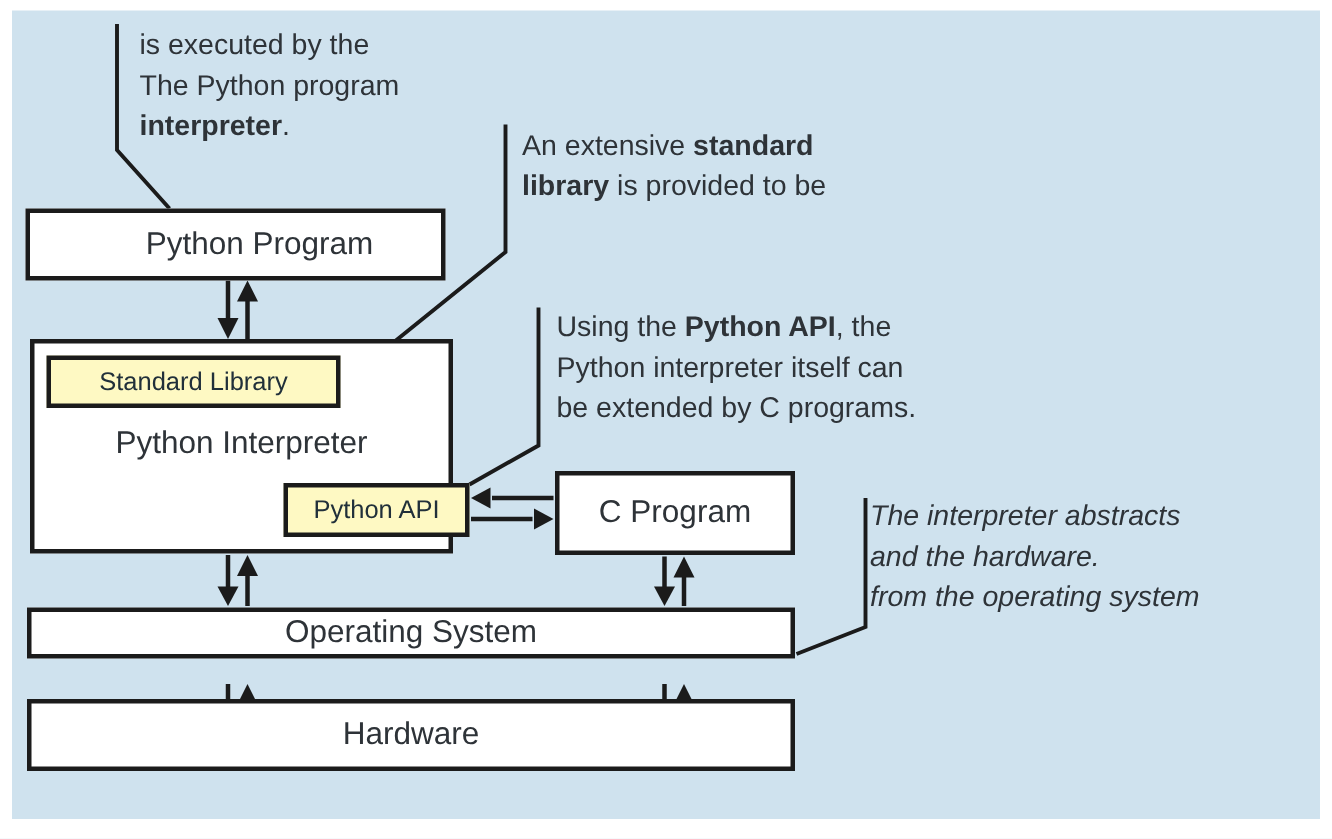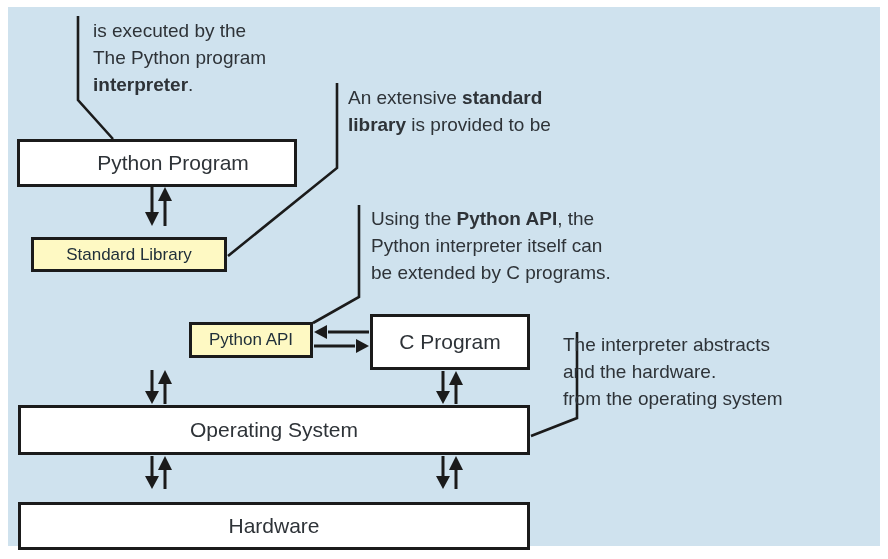--- a/index.html
+++ b/index.html
@@ -91,57 +91,60 @@
     <g>
       <line x1="314" y1="346" x2="355" y2="346" stroke="#1b1b1b" stroke-width="3"></line>
       <polygon points="356,339 356,353 369,346" fill="#1b1b1b"></polygon>
     </g>
   </svg>
 
   <div class="box" style="left:17px;top:139px;width:280px;height:48px;padding-left:32px;">
     <span class="lbl">Python Program</span>
   </div>
 
+  <div class="box" style="left:20px;top:226px;width:282px;height:143px;justify-content:flex-start;align-items:flex-start;">
+    <span id="interp-label">Python Interpreter</span>
+  </div>
 
   <div class="box accent" style="left:31px;top:237px;width:196px;height:35px;">
     <span class="lbl">Standard Library</span>
   </div>
 
   <div class="box accent" style="left:189px;top:322px;width:124px;height:36px;">
     <span class="lbl">Python API</span>
   </div>
 
   <div class="box" style="left:370px;top:314px;width:160px;height:56px;">
     <span class="lbl">C Program</span>
   </div>
 
-  <div class="box" style="left:18px;top:405px;width:512px;height:50px;">
+  <div class="box" style="left:18px;top:405px;width:512px;height:34px;">
     <span class="lbl">Operating System</span>
   </div>
 
-  <div class="box" style="left:18px;top:502px;width:512px;height:48px;">
+  <div class="box" style="left:18px;top:466px;width:512px;height:48px;">
     <span class="lbl">Hardware</span>
   </div>
 
   <div class="note" style="left:93px;top:17px;width:225px;">
       <div><span>is executed by the</span></div>
       <div><span>The Python program</span></div>
       <div><span class="b">interpreter</span><span>.</span></div>
     </div>
 
   <div class="note" style="left:348px;top:84px;width:255px;">
       <div><span>An extensive </span><span class="b">standard</span></div>
       <div><span class="b">library</span><span> is provided to be</span></div>
     </div>
 
   <div class="note" style="left:371px;top:205px;width:275px;">
       <div><span>Using the </span><span class="b">Python API</span><span>, the</span></div>
       <div><span>Python interpreter itself can</span></div>
       <div><span>be extended by C programs.</span></div>
     </div>
 
-  <div class="note" style="left:563px;top:331px;width:260px;">
+  <div class="note" style="left:580px;top:331px;width:260px;font-style:italic;">
       <div><span>The interpreter abstracts</span></div>
       <div><span>and the hardware.</span></div>
       <div><span>from the operating system</span></div>
     </div>
 
 </div>
 
 </body></html>

